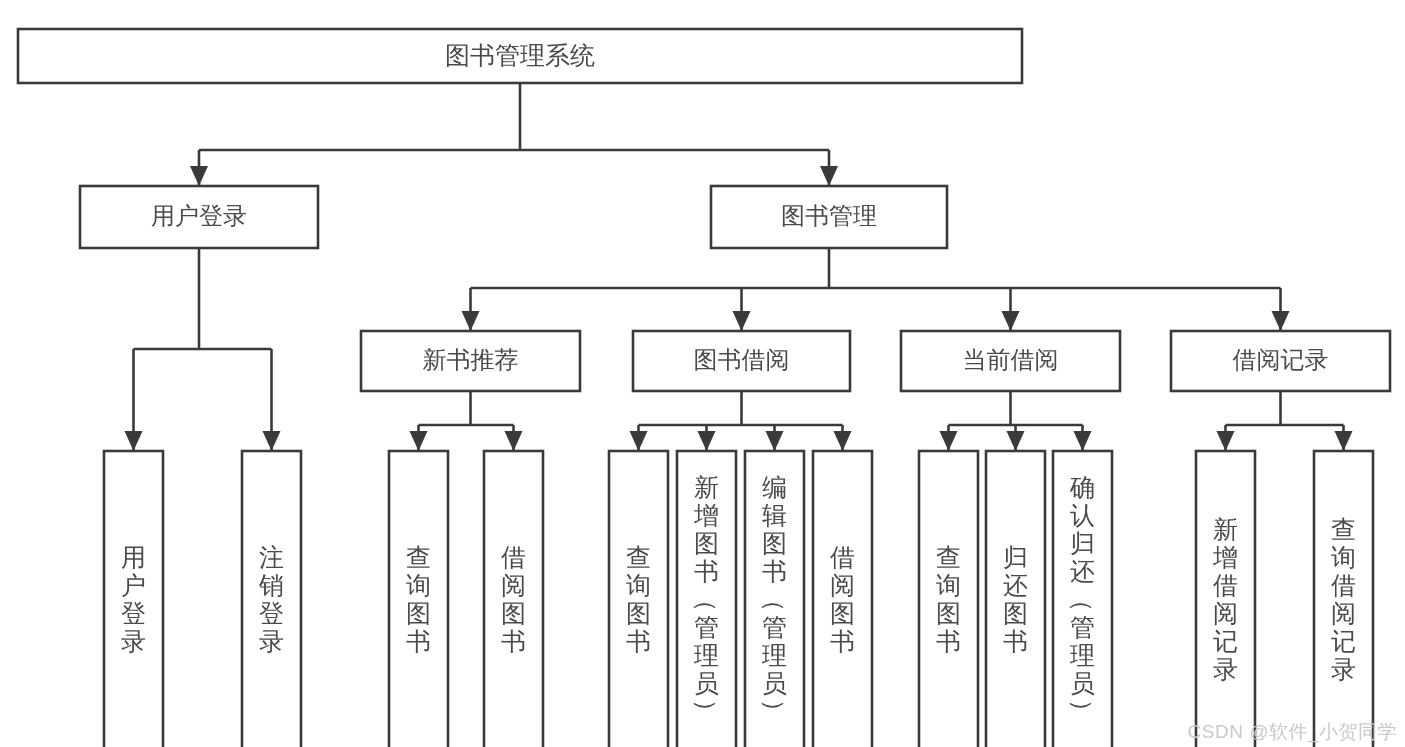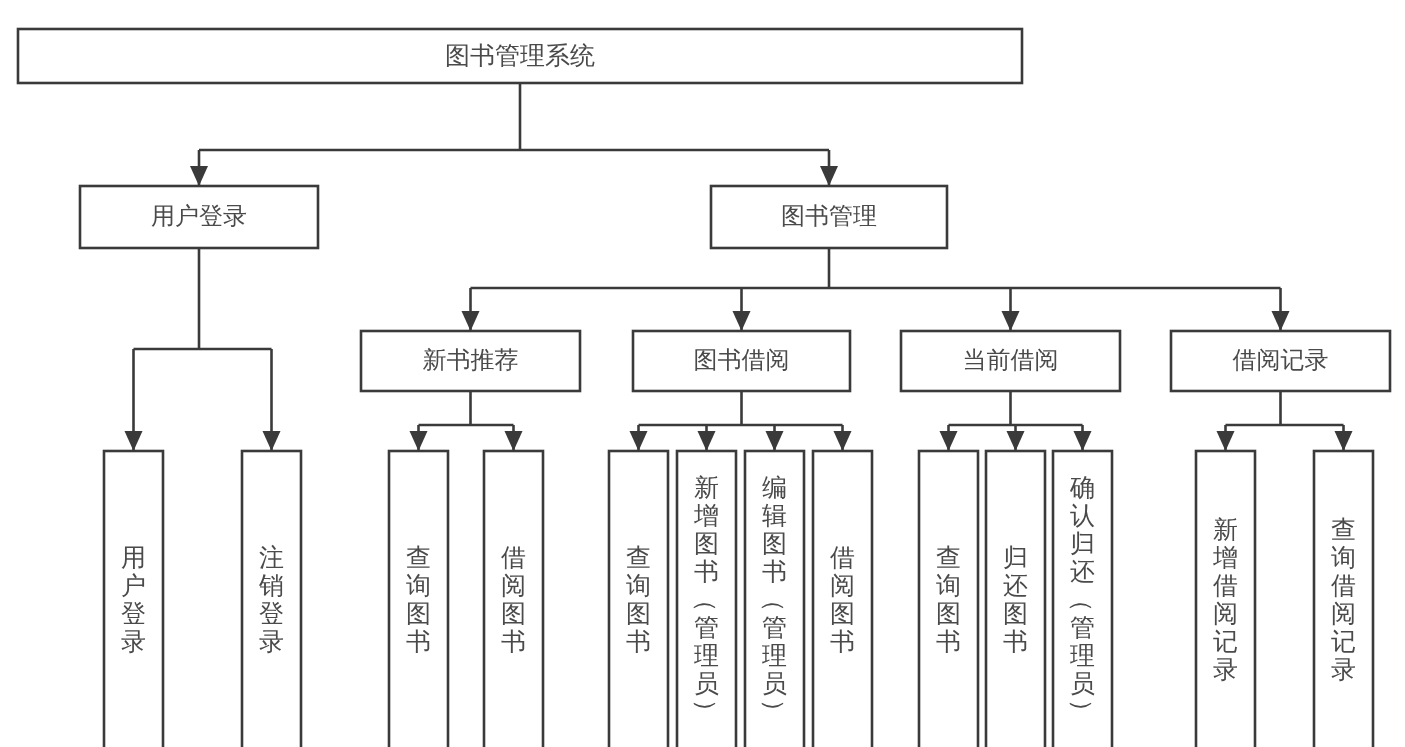--- a/index.html
+++ b/index.html
@@ -300,13 +300,14 @@
             <text x="1343.5" y="521.84" class="vert-label" font-size="25">查</text>
             <text x="1343.5" y="549.84" class="vert-label" font-size="25">询</text>
             <text x="1343.5" y="577.84" class="vert-label" font-size="25">借</text>
             <text x="1343.5" y="605.84" class="vert-label" font-size="25">阅</text>
             <text x="1343.5" y="633.84" class="vert-label" font-size="25">记</text>
             <text x="1343.5" y="661.84" class="vert-label" font-size="25">录</text>
           </g>
         </g>
       </g>
   </svg>
+  <div class="watermark">CSDN @软件_小贺同学</div>
 </div>
 
 </body></html>

